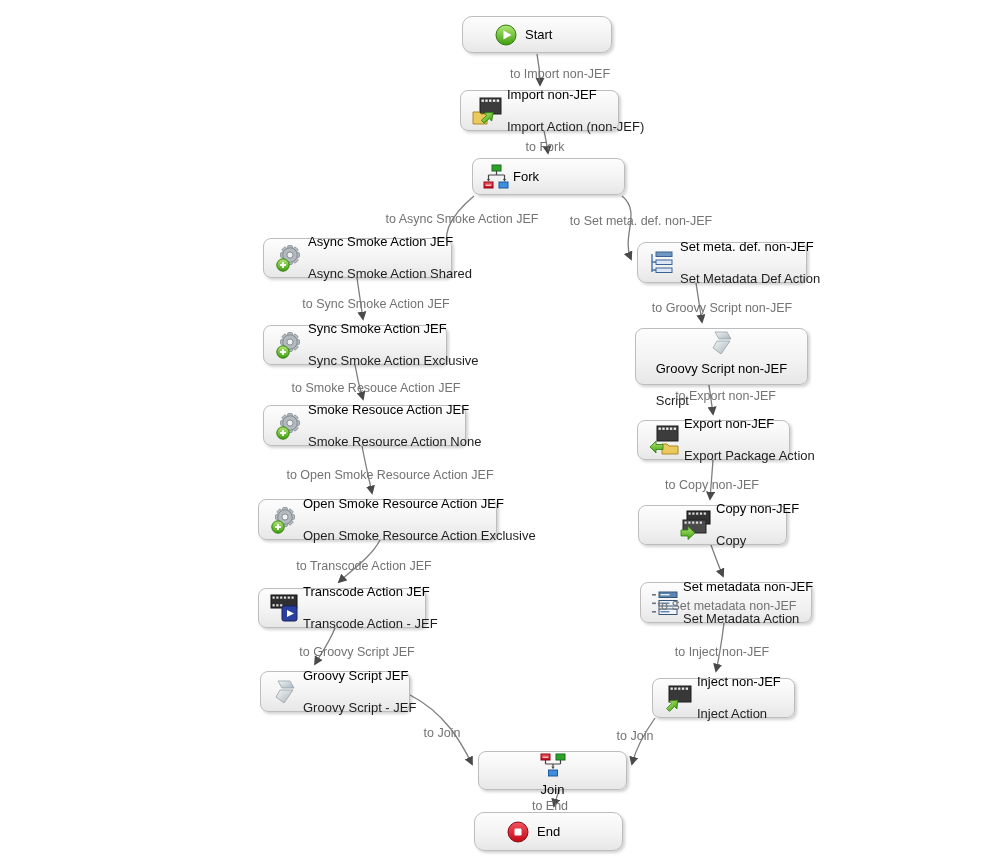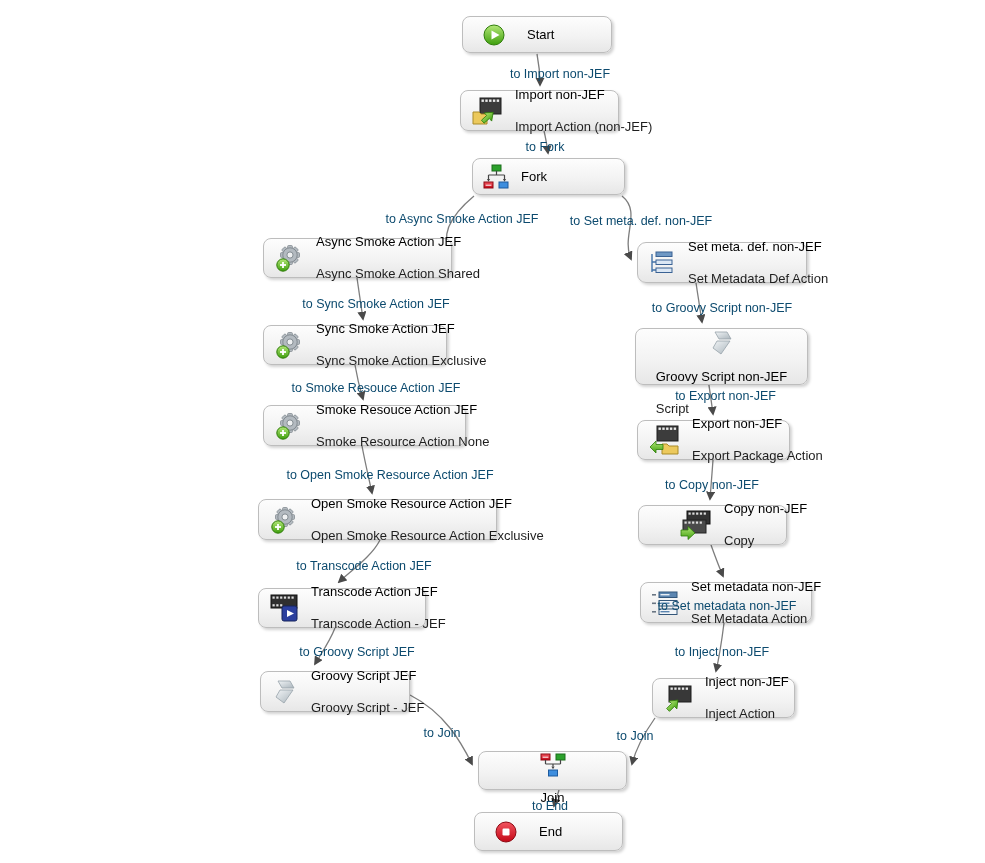--- a/index.html
+++ b/index.html
@@ -2,27 +2,27 @@
 <html><head>
 <meta charset="utf-8">
 <style>
   html,body{margin:0;padding:0;background:#fff;font-family:"Liberation Sans",sans-serif;}
   .canvas{position:relative;width:985px;height:863px;background:#ffffff;overflow:hidden;}
   .edges{position:absolute;left:0;top:0;width:985px;height:863px;pointer-events:none;}
   .node{position:absolute;display:flex;align-items:center;box-sizing:border-box;
         border:1px solid #bdbdbd;border-radius:8px;
         background:linear-gradient(180deg,#fdfdfd 0%,#f3f3f3 55%,#e7e7e7 100%);
         box-shadow:2px 2px 3px rgba(0,0,0,0.18);
-        padding:0 10px;gap:12px;}
-  .node.sm{padding-left:20px;gap:22px;}
+        padding:0 10px;gap:4px;}
+  .node.sm{padding-left:32px;gap:8px;border-radius:10px;}
   .icon{flex:0 0 auto;display:flex;align-items:center;}
   .txt{display:flex;flex-direction:column;line-height:1.2;}
   .title{font-size:13px;color:#000;white-space:nowrap;}
   .subtitle{font-size:13px;color:#1e1e1e;white-space:nowrap;margin-top:16px;}
-  .edge-label{position:absolute;transform:translateX(-50%);font-size:12.5px;color:#0c4a6e;white-space:nowrap;}
+  .edge-label{position:absolute;transform:translateX(-50%);font-size:12.5px;color:#737373;white-space:nowrap;}
 </style>
 </head>
 <body>
 
 <svg width="0" height="0" style="position:absolute" aria-hidden="true">
   <defs>
     <linearGradient id="gGreen" x1="0" y1="0" x2="0" y2="1">
       <stop offset="0" stop-color="#b4e878"></stop>
         <stop offset="1" stop-color="#3d9e0c"></stop>
     </linearGradient>

